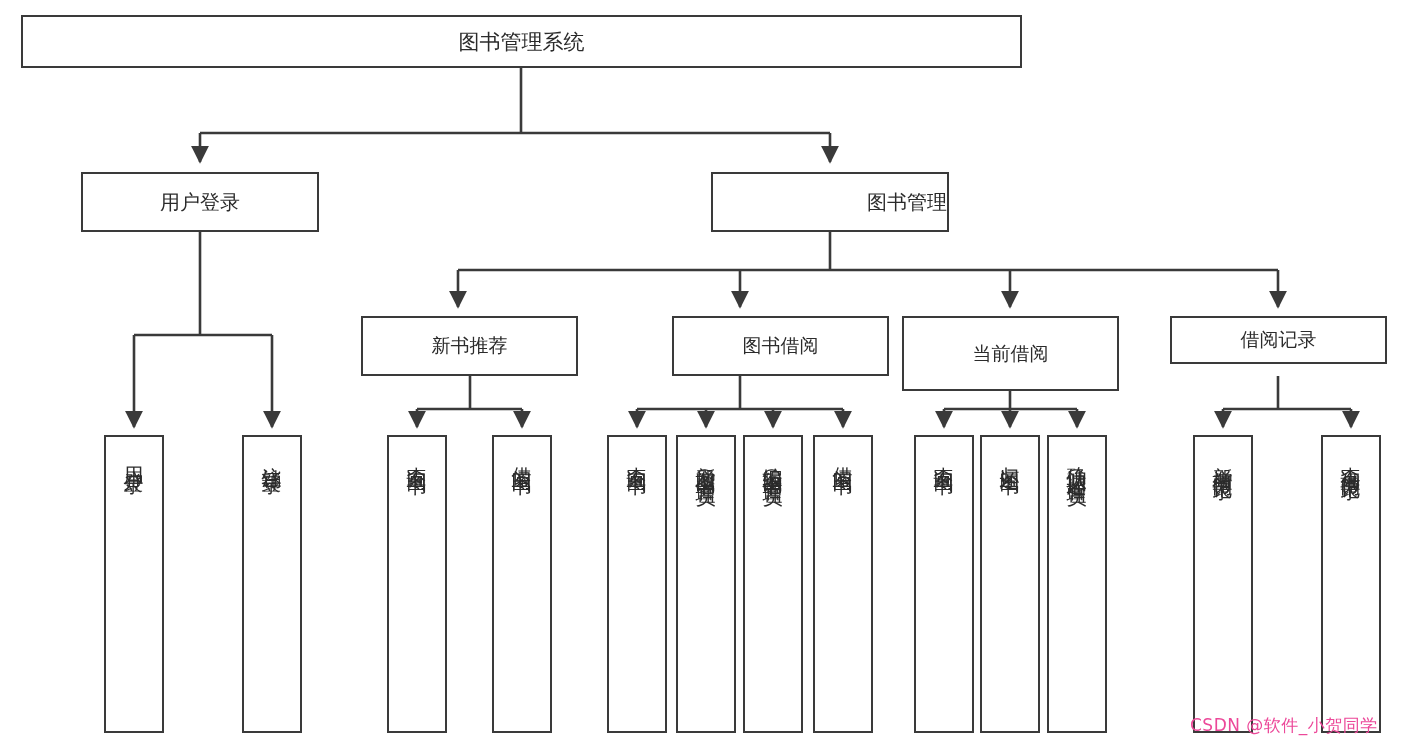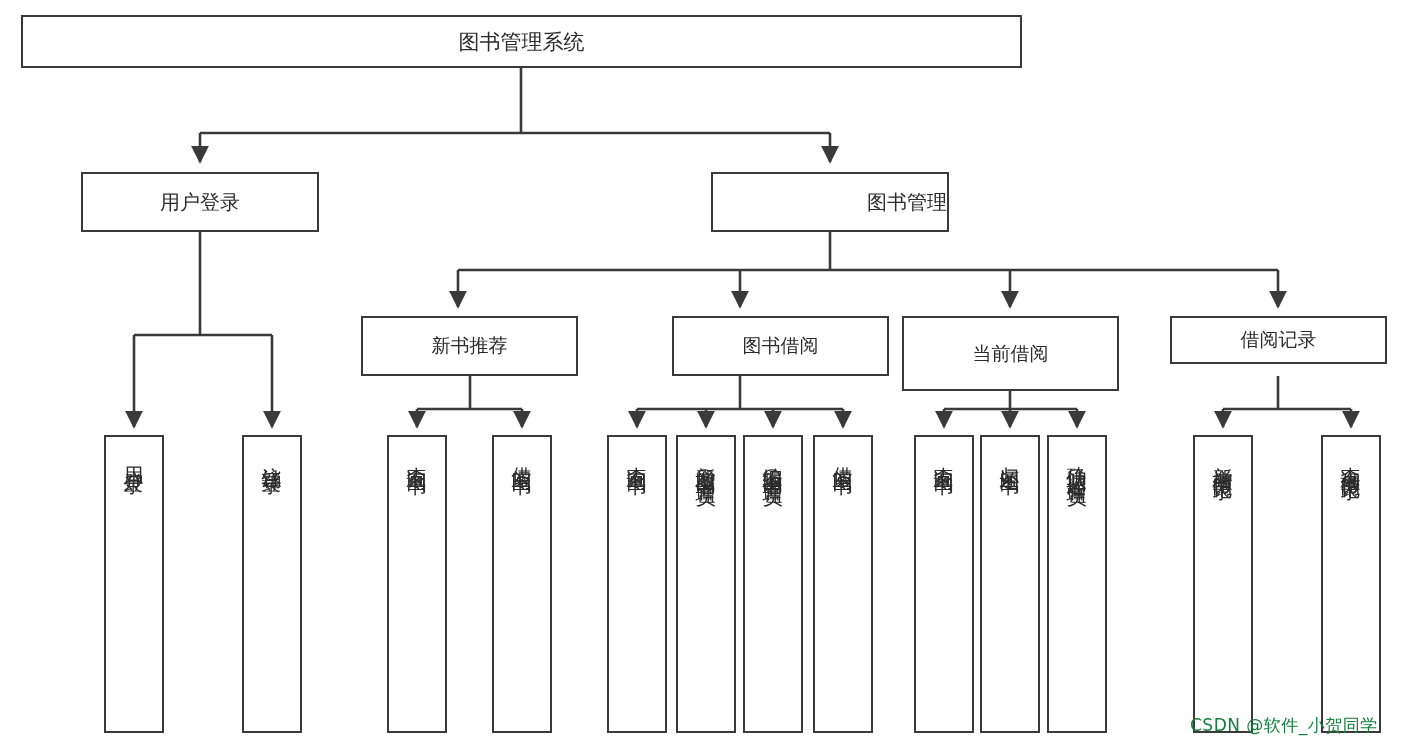--- a/index.html
+++ b/index.html
@@ -12,21 +12,21 @@
   .node.lvl2{font-size:20px;}
   .node.lvl3{font-size:19px;}
   .node.leaf{font-size:20px;padding-top:14px;align-items:flex-start;}
   .leaf .vtext{
       writing-mode:vertical-rl;
       text-orientation:upright;
       letter-spacing:3px;
       line-height:1;
       white-space:nowrap;
   }
-  #watermark{position:absolute;left:1190px;top:714px;font-size:17px;color:#15803d;
+  #watermark{position:absolute;left:1190px;top:714px;font-size:17px;color:#ec4899;
              letter-spacing:0.5px;white-space:nowrap;}
 </style>
 </head>
 <body>
 
 <div id="canvas">
 
   <svg id="edges" viewBox="0 0 1405 747">
     <defs>
       <marker id="arrow" viewBox="0 0 10 10" refX="9" refY="5" markerWidth="7" markerHeight="7" orient="auto-start-reverse">

